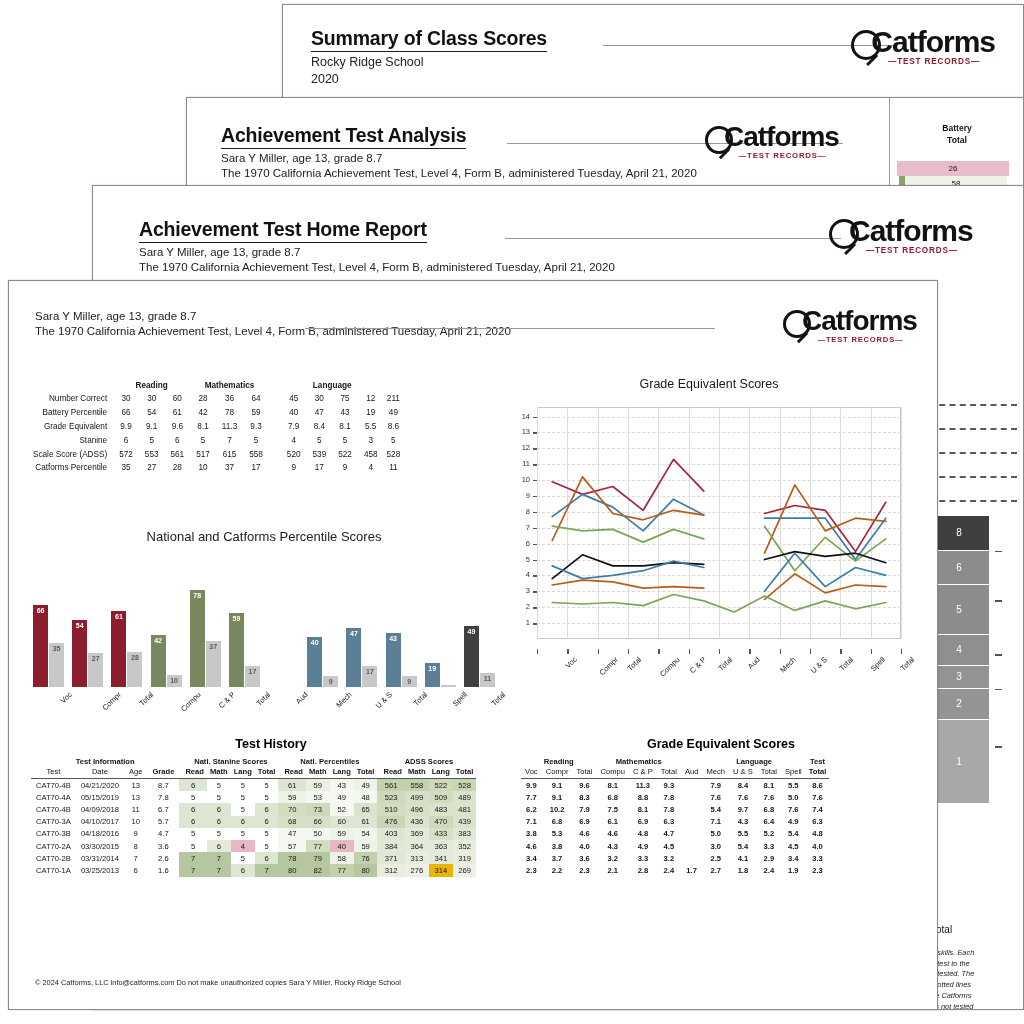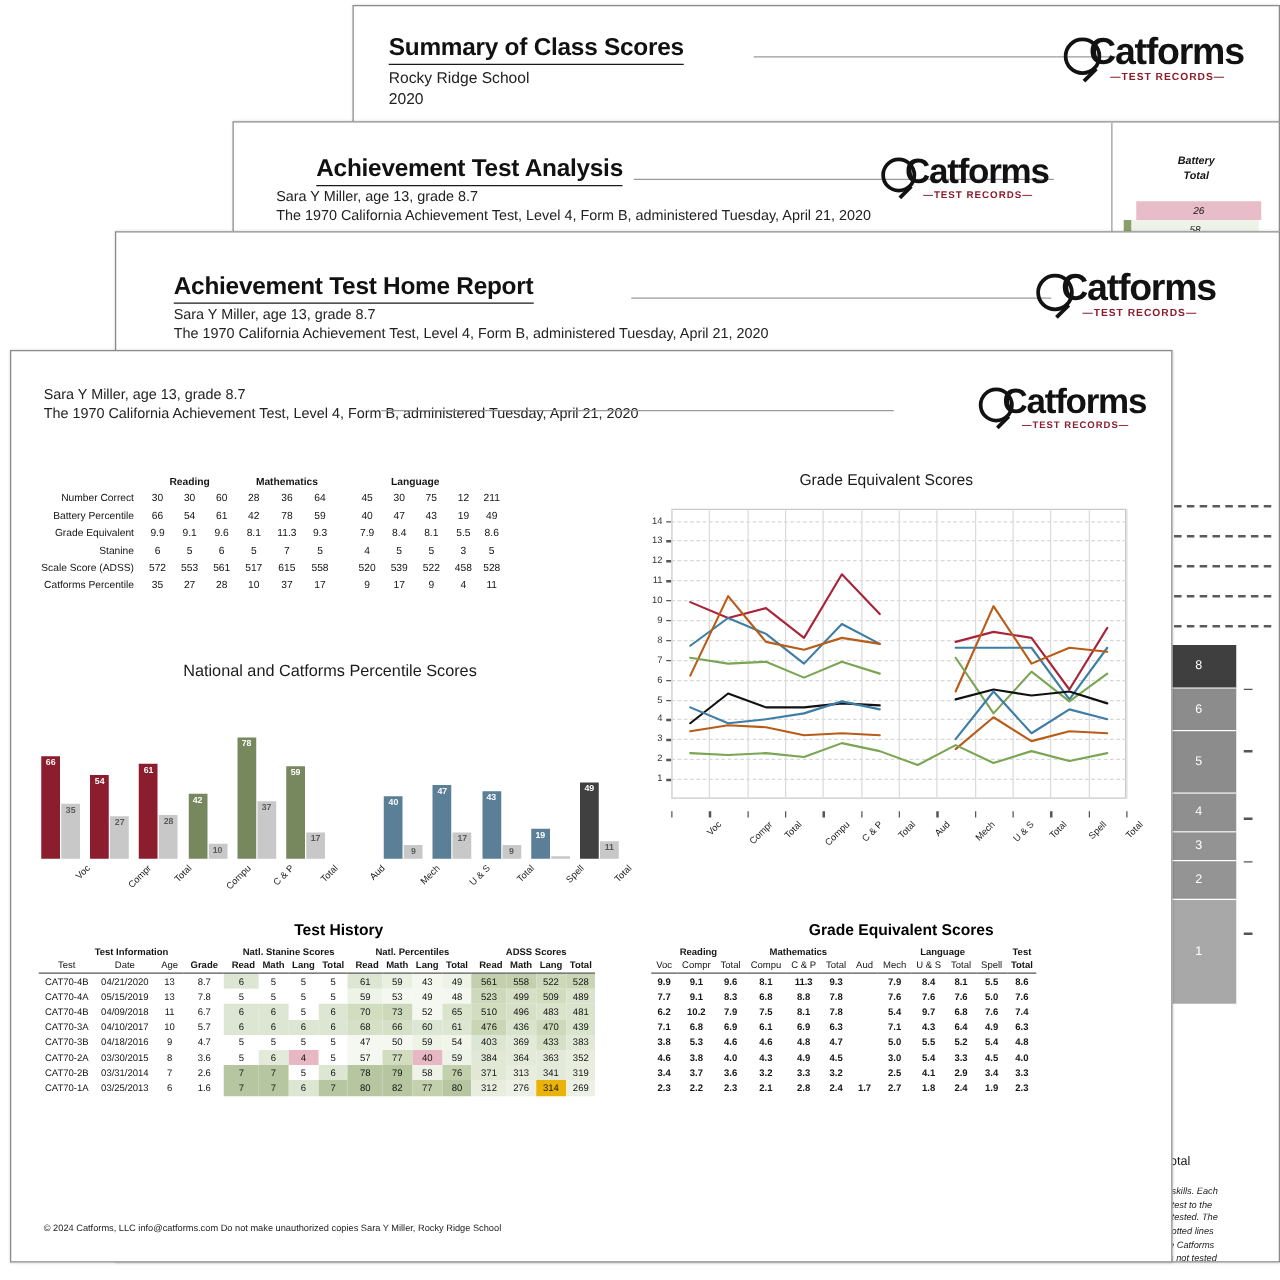--- a/index.html
+++ b/index.html
@@ -107,44 +107,44 @@
           <div class="handle" style="left:25px; top:24px; width:3.2px; height:14px;"></div>
         </div>
         <div class="lg-text" style="font-size:30px; padding-left:16px;">Catforms</div>
         <div class="lg-sub" style="font-size:8.2px; padding-left:18px;">—TEST RECORDS—</div>
       </div>
     </div>
   </div>
 
   <div class="page" id="page-analysis">
     <div class="dochead" style="padding:26px 0 0 34px;">
-      <h1 style="font-size:19.5px;margin-left:32px;">Achievement Test Analysis</h1>
+      <h1 style="font-size:19.5px;">Achievement Test Analysis</h1>
       <div class="headrule" style="left:320px; right:180px; top:45px;"></div>
       <div class="sub" style="font-size:11.5px;">Sara Y Miller, age 13, grade 8.7</div>
       <div class="sub" style="font-size:11.5px;">The 1970 California Achievement Test, Level 4, Form B, administered Tuesday, April 21, 2020</div>
     </div>
     <div class="logo" style="left:522px; top:25px;">
       <div class="lg-wrap">
         <div class="lg-mag" style="left:-4px; top:3px; width:40px; height:44px;">
           <div class="ring" style="left:0; top:0; width:28px; height:28px; border-width:3.2px;"></div>
           <div class="handle" style="left:23px; top:22px; width:3px; height:13px;"></div>
         </div>
         <div class="lg-text" style="font-size:28px; padding-left:15px;">Catforms</div>
         <div class="lg-sub" style="font-size:7.8px; padding-left:17px;">—TEST RECORDS—</div>
       </div>
     </div>
 
-    <div class="frag" style="left:702px; top:0; width:136px; height:100px;font-style:italic;">
+    <div class="frag" style="left:702px; top:0; width:136px; height:100px;">
       <div style="position:absolute; left:0; top:0; bottom:0; width:1px; background:#9a9a9a;"></div>
 
       <div style="position:absolute; left:0; right:0; top:25px; text-align:center; font-size:8.6px; font-weight:bold; color:#151515; line-height:1.35;">
         <div>Battery</div>
         <div>Total</div>
       </div>
-      <div style="position:absolute; left:20px; width:100px; top:63px; height:15px; line-height:15px; text-align:center;
+      <div style="position:absolute; left:8px; width:112px; top:63px; height:15px; line-height:15px; text-align:center;
                   font-size:8px; color:#151515; background:#e8bcc8;">26</div>
       <div style="position:absolute; left:10px; width:108px; top:78px; height:15px; line-height:15px; text-align:center;
                   font-size:8px; color:#151515; background:#eef2e8; border-left:6px solid #8aa06a;">58</div>
     </div>
   </div>
 
   <div class="page" id="page-home">
     <div class="dochead" style="padding:32px 0 0 46px;">
       <h1 style="font-size:19.5px;">Achievement Test Home Report</h1>
       <div class="headrule" style="left:412px; right:182px; top:52px;"></div>

